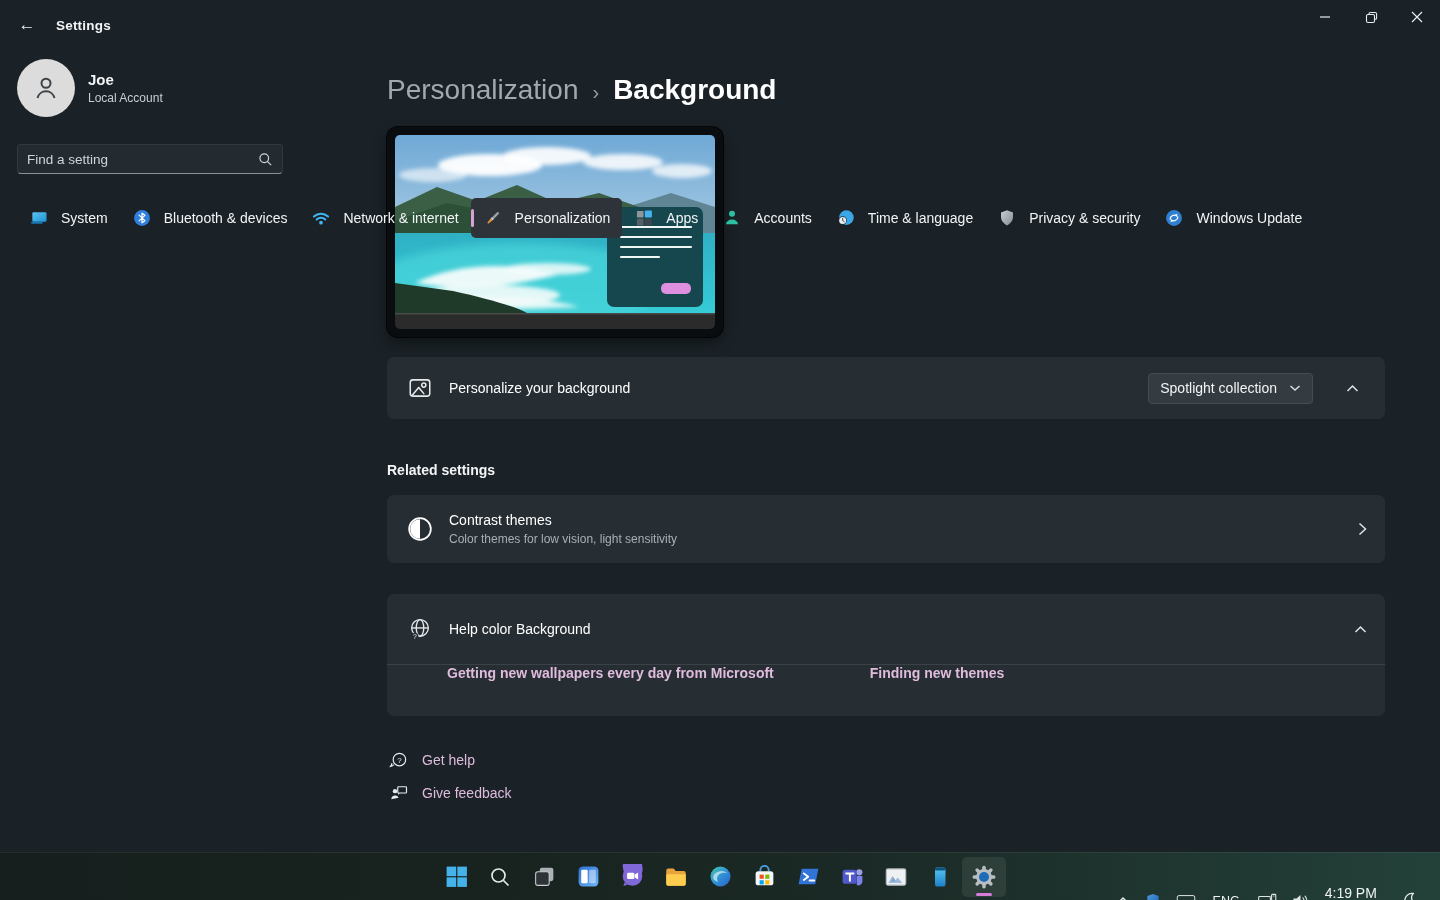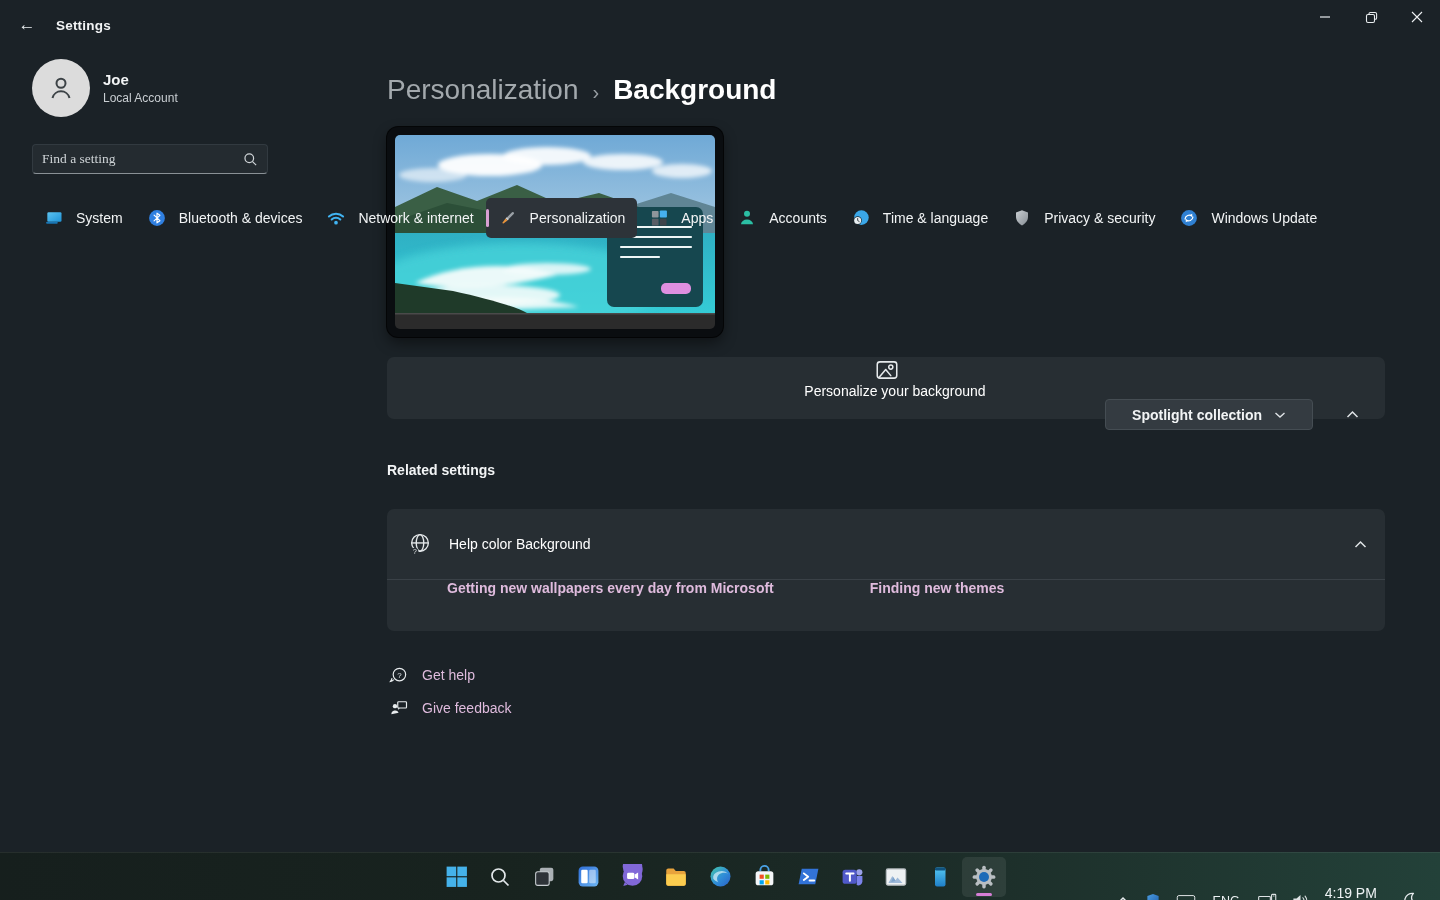--- a/index.html
+++ b/index.html
@@ -12,32 +12,32 @@
 
   .titlebar { height:50px; position:relative; display:flex; align-items:center; }
   .back-btn { width:34px; height:30px; margin-left:10px; display:flex; align-items:center;
     justify-content:center; font-size:17px; color:#e8ecee; border-radius:4px; cursor:pointer; }
   .tb-title { margin-left:12px; font-size:13.5px; font-weight:700; letter-spacing:.2px; }
   .win-controls { position:absolute; right:0; top:0; display:flex; }
   .win-btn { width:46px; height:34px; display:flex; align-items:center; justify-content:center; }
 
   
   .layout { display:flex; height:802px; }
-  .sidebar { width:300px; flex-shrink:0; padding:0 32px; }
+  .sidebar { width:300px; flex-shrink:0; padding:0 17px; }
   .content { flex:1; padding:0 55px 0 87px; }
 
   
   .user { display:flex; align-items:center; gap:13px; margin-top:9px; }
   .avatar { width:58px; height:58px; border-radius:50%; background:#dcdcdc;
     display:flex; align-items:center; justify-content:center; }
   .user-name { font-size:15px; font-weight:700; }
   .user-type { font-size:12px; color:#c9ced2; margin-top:3px; }
 
   .searchbox { margin-top:27px; height:30px; background:#242b30; border:1px solid #323a40;
-    border-bottom:1px solid #8a9196; border-radius:4px; display:flex; align-items:center; padding:0 9px;font-family:Liberation Serif, serif; }
+    border-bottom:1px solid #8a9196; border-radius:4px; display:flex; align-items:center; padding:0 9px; }
   .searchbox input { flex:1; background:transparent; border:0; outline:0; color:#eef1f3;
     font-size:13.5px; font-family:inherit; }
   .searchbox input::placeholder { color:#cfd4d7; opacity:1; }
 
   .nav { margin-top:24px; display:flex; flex-direction:row; gap:0; }
   .nav-item { height:40px; display:flex; align-items:center; gap:12px; padding:0 12px;
     border-radius:5px; position:relative; cursor:pointer; }
   .nav-item .ico { width:20px; height:20px; flex-shrink:0; }
   .nav-item .lbl { font-size:14px; color:#f2f4f5; white-space:nowrap; }
   .nav-item.selected { background:#2d3339; }
@@ -48,30 +48,30 @@
   .breadcrumb { padding-top:24px; font-size:28px; display:flex; align-items:center; gap:14px; }
   .crumb-parent { color:#a3a9ad; font-weight:400; cursor:pointer; }
   .crumb-sep { color:#9aa0a5; font-size:20px; padding-top:4px; }
   .crumb-current { color:#ffffff; font-weight:700; }
 
   .preview-frame { margin-top:21px; width:336px; background:#0a0d10; border-radius:11px;
     padding:8px; box-shadow:0 0 0 1px rgba(0,0,0,.8), 0 6px 14px rgba(0,0,0,.45); }
   .preview-inner { border-radius:5px; overflow:hidden; }
 
   .card { background:#272e33; border-radius:7px; }
-  .row-card { display:flex; align-items:center; padding:0 18px 0 20px;flex-direction:column; }
+  .row-card { display:flex; align-items:center; padding:0 18px 0 20px; }
   .personalize { margin-top:20px; height:62px; }
   .row-ico { width:26px; flex-shrink:0; }
   .row-text { margin-left:16px; }
   .row-title { font-size:14px; color:#fff; }
   .row-desc { font-size:12px; color:#a9afb4; margin-top:4px; }
   .row-right { margin-left:auto; display:flex; align-items:center; gap:24px; }
 
   .dropdown { height:31px; background:#343b41; border:1px solid #454d53; border-radius:4px;
-    display:flex; align-items:center; gap:12px; padding:0 26px; font-size:14px; cursor:pointer;font-weight:bold; }
+    display:flex; align-items:center; gap:12px; padding:0 11px; font-size:14px; cursor:pointer; }
   .chev-btn { width:30px; height:30px; display:flex; align-items:center; justify-content:center;
     cursor:pointer; }
 
   .section-header { margin-top:43px; font-size:14px; font-weight:700; }
   .contrast { margin-top:17px; height:68px; }
   .help-card { margin-top:31px; }
   .help-top { height:70px; display:flex; align-items:center; padding:0 18px 0 20px; }
   .help-divider { height:1px; background:#3a4147; }
   .help-links { height:51px; display:flex; align-items:flex-start; padding-left:60px;font-weight:bold; }
   .help-link { font-size:14px; color:var(--link); cursor:pointer; }
@@ -322,20 +322,35 @@
           <div class="chev-btn">
             <svg width="13" height="9" viewBox="0 0 13 9" fill="none" stroke="#dfe3e6" stroke-width="1.5">
                 <path d="M1.5 7 L6.5 2 L11.5 7"></path>
               </svg>
           </div>
         </div>
       </div>
 
       <div class="section-header">Related settings</div>
 
+      <div class="card row-card contrast">
+        <svg class="row-ico" height="26" viewBox="0 0 24 24">
+          <circle cx="12" cy="12" r="10" fill="none" stroke="#ffffff" stroke-width="1.6"></circle>
+          <path d="M12 3 a9 9 0 0 0 0 18 z" fill="#ffffff"></path>
+        </svg>
+        <div class="row-text">
+          <div class="row-title">Contrast themes</div>
+          <div class="row-desc">Color themes for low vision, light sensitivity</div>
+        </div>
+        <div class="row-right">
+          <svg width="9" height="14" viewBox="0 0 9 14" fill="none" stroke="#dfe3e6" stroke-width="1.5">
+              <path d="M1.5 1.5 L7.5 7 L1.5 12.5"></path>
+            </svg>
+        </div>
+      </div>
 
       <div class="card help-card">
         <div class="help-top">
           <svg class="row-ico" height="25" viewBox="0 0 24 24" fill="none" stroke="#e6eaec" stroke-width="1.3">
             <circle cx="12" cy="10.5" r="8"></circle>
             <ellipse cx="12" cy="10.5" rx="3.6" ry="8"></ellipse>
             <line x1="4" y1="10.5" x2="20" y2="10.5"></line>
             <circle cx="7" cy="18.5" r="3.4" fill="#272e33" stroke="none"></circle>
             <text x="7" y="21" font-size="6.5" fill="#e6eaec" stroke="none" text-anchor="middle" font-family="inherit">?</text>
           </svg>

